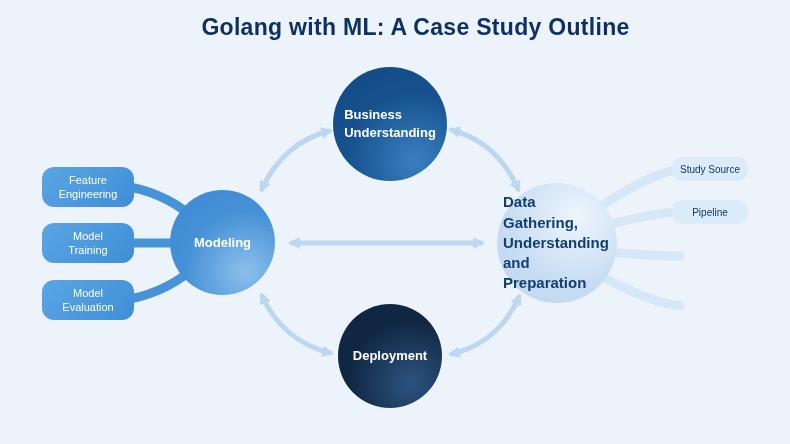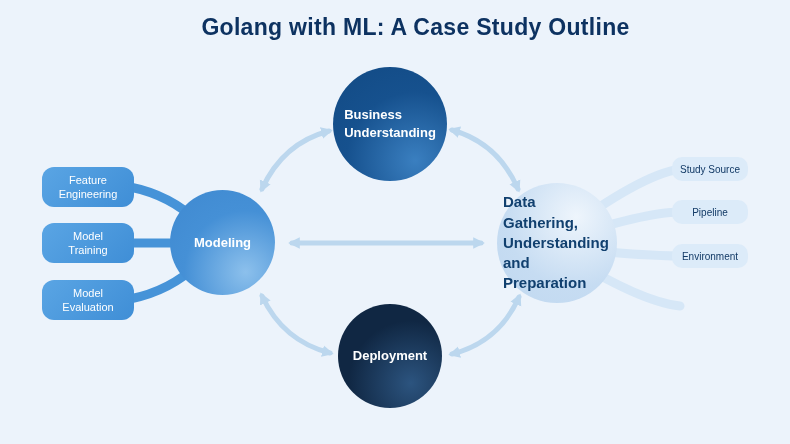--- a/index.html
+++ b/index.html
@@ -134,18 +134,15 @@
     <span>Model
 Evaluation</span>
   </div>
 
   <div class="pill right r1">
     <span>Study Source</span>
   </div>
   <div class="pill right r2">
     <span>Pipeline</span>
   </div>
-  <div class="pill right r3">
-    <span>Environment</span>
-  </div>
 
 
 </div>
 
 </body></html>

